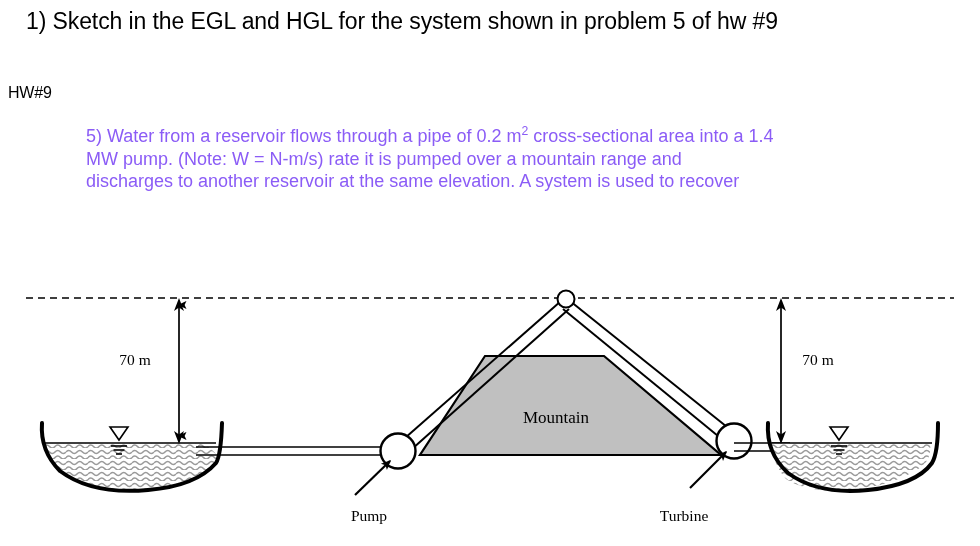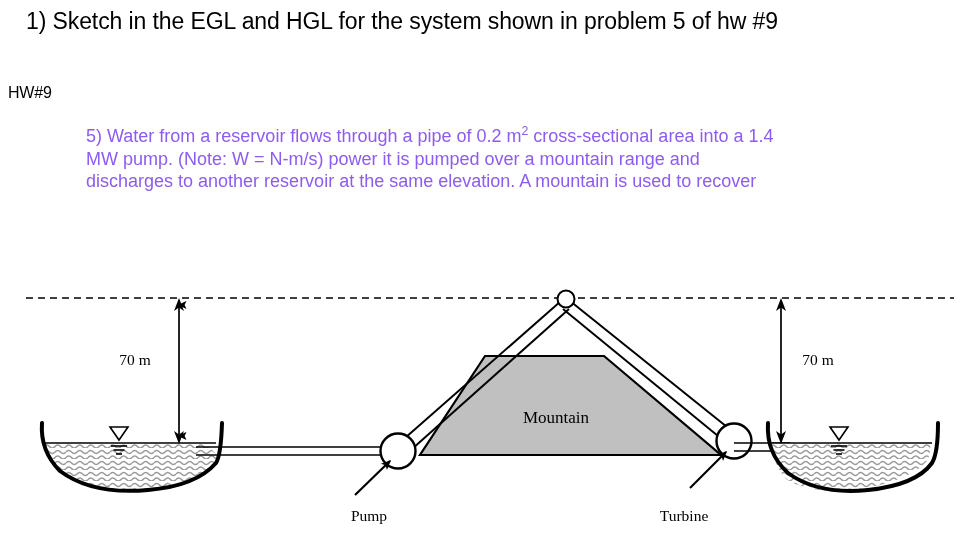--- a/index.html
+++ b/index.html
@@ -81,22 +81,22 @@
 <body>
 
 <div id="page">
 
   <div id="assignment-title">1) Sketch in the EGL and HGL for the system shown in problem 5 of hw #9</div>
 
   <div id="hw-label">HW#9</div>
 
   <div id="problem-body">
     <div class="prob-line"><span>5) Water from a reservoir flows through a pipe of 0.2 m</span><sup>2</sup><span> cross-sectional area into a 1.4</span></div>
-    <div class="prob-line">MW pump. (Note: W = N-m/s) power it is pumped over a mountain range and</div>
-    <div class="prob-line">discharges to another reservoir at the same elevation.  A mountain is used to recover</div>
+    <div class="prob-line">MW pump. (Note: W = N-m/s) rate it is pumped over a mountain range and</div>
+    <div class="prob-line">discharges to another reservoir at the same elevation.  A system is used to recover</div>
   </div>
 
   <div id="figure-wrap">
     <svg id="figure-svg" width="980" height="263" viewBox="0 0 980 263" xmlns="http://www.w3.org/2000/svg">
 
       <defs>
         <pattern id="waterHatch" width="22" height="11" patternUnits="userSpaceOnUse">
           <rect width="22" height="11" fill="#ffffff"></rect>
           <path d="M0 4 q2.75 -3 5.5 0 t5.5 0 t5.5 0 t5.5 0" fill="none" stroke="#9a9a9a" stroke-width="1.6"></path>
           <path d="M-11 9.5 q2.75 -3 5.5 0 t5.5 0 t5.5 0 t5.5 0 t5.5 0 t5.5 0" fill="none" stroke="#9a9a9a" stroke-width="1.6"></path>

